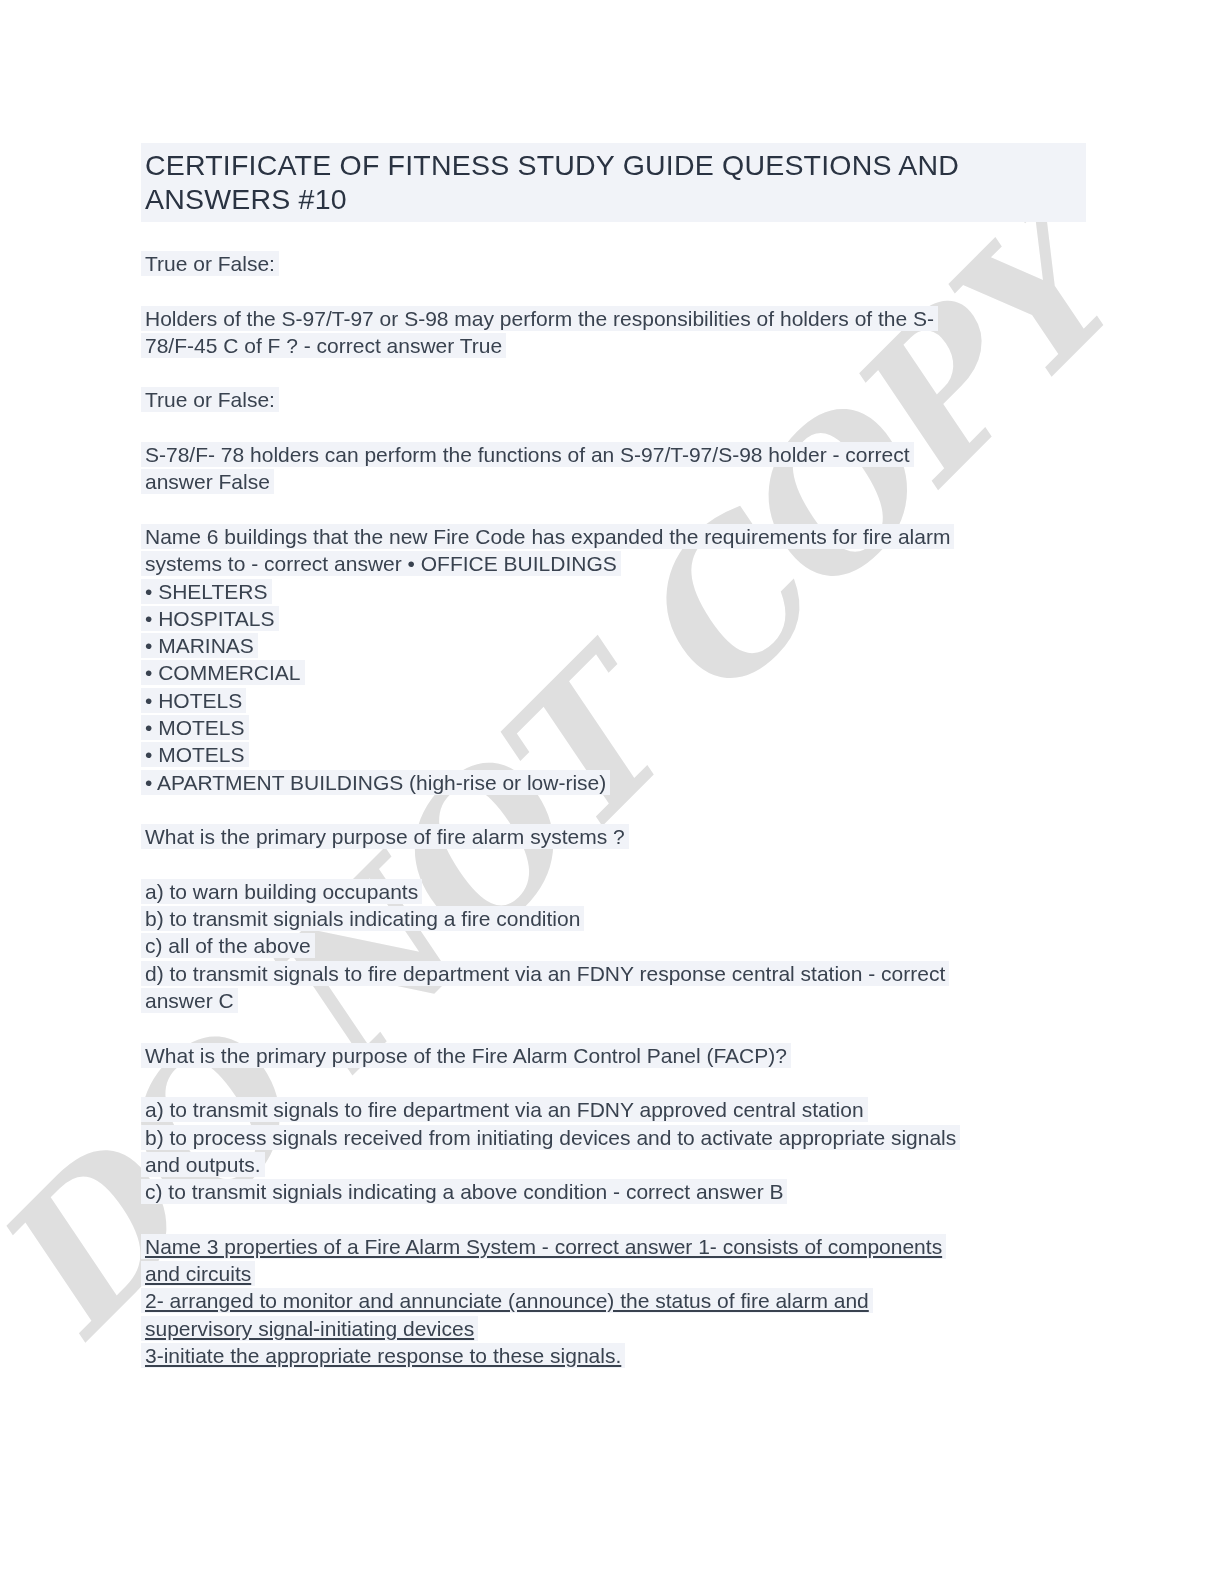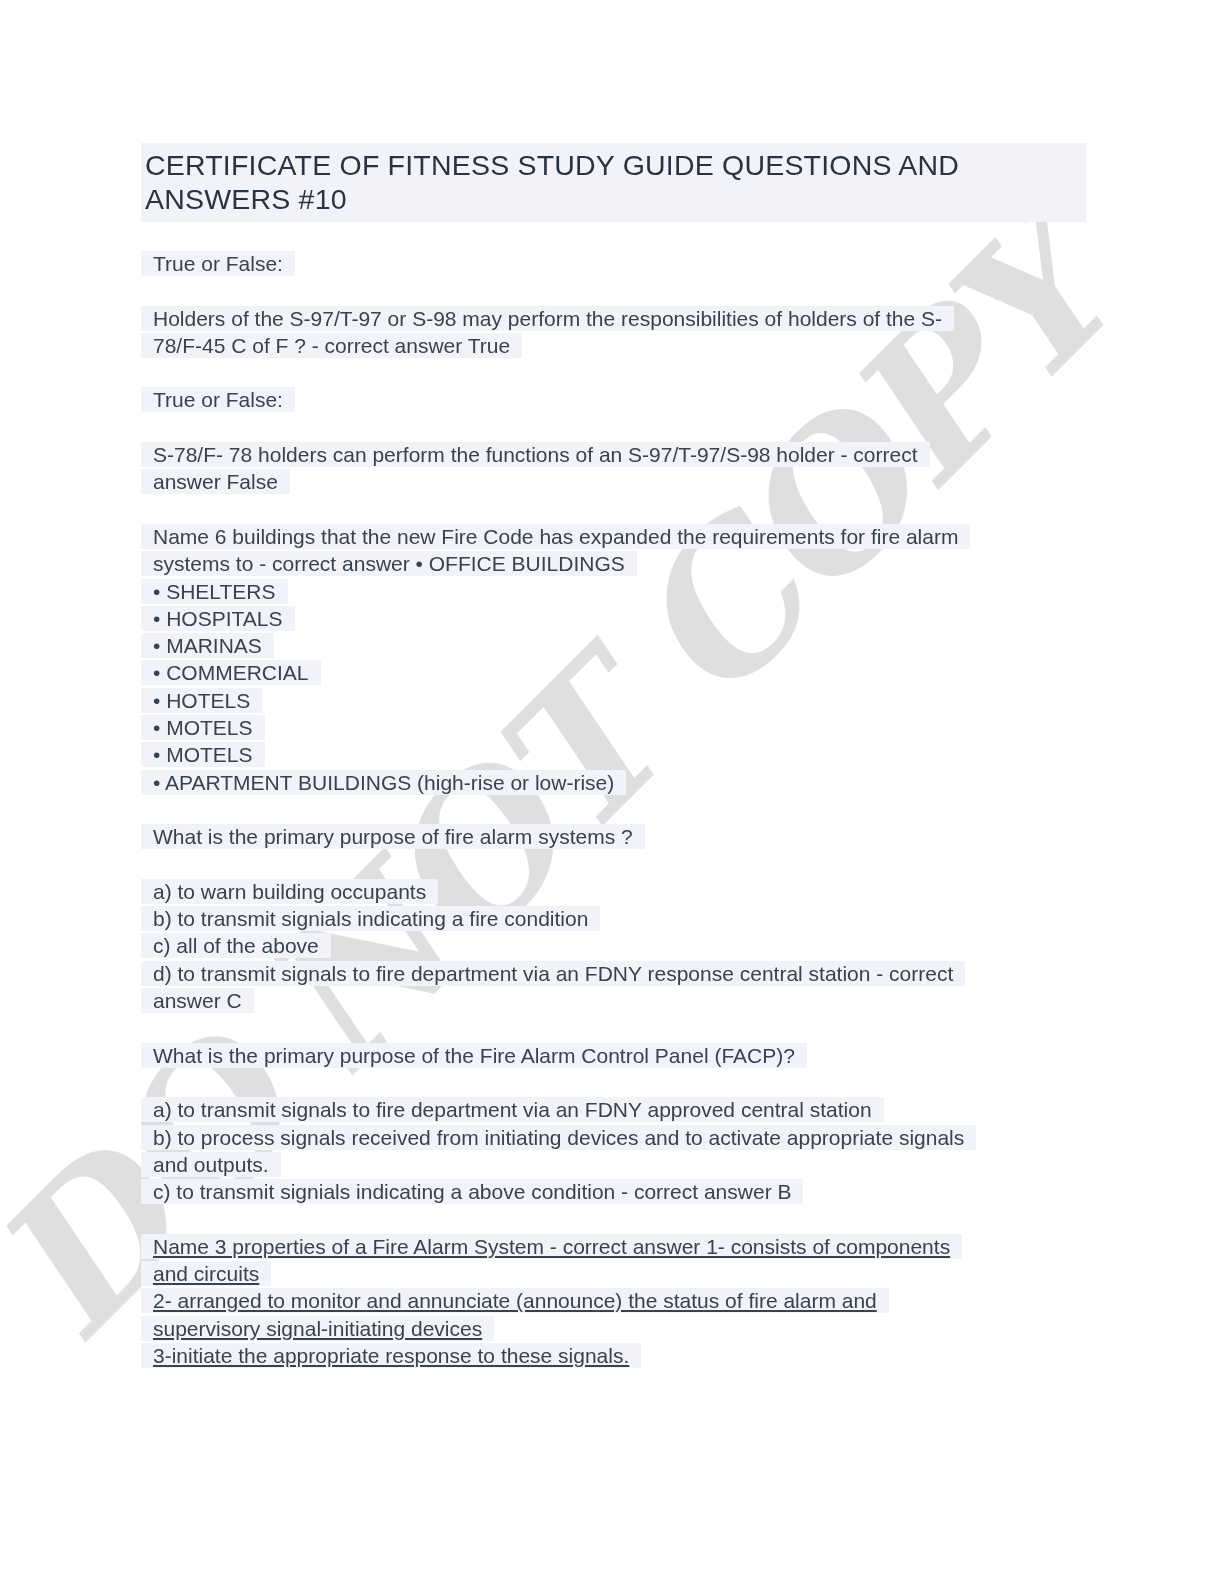--- a/index.html
+++ b/index.html
@@ -56,21 +56,21 @@
   .doc-body {
     font-size: 21px;
     line-height: 27.3px;
     color: var(--text);
   }
   .para { margin: 0 0 27.3px 0; }
   .para:last-child { margin-bottom: 0; text-decoration: underline; }
   .line { white-space: pre; }
   .hl {
     background: var(--hl);
-    padding: 1px 12px;
+    padding: 1px 4px;
     margin-left: -4px;
   }
 </style>
 </head>
 <body>
 
 <div class="page">
   <div class="watermark">DO NOT COPY</div>
 
   <div class="content">

